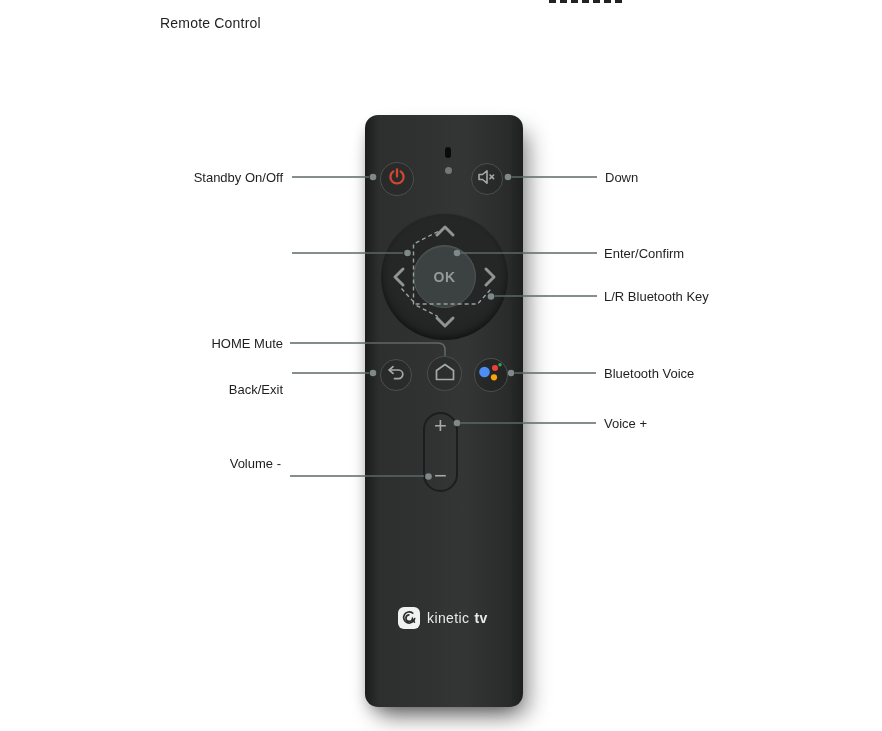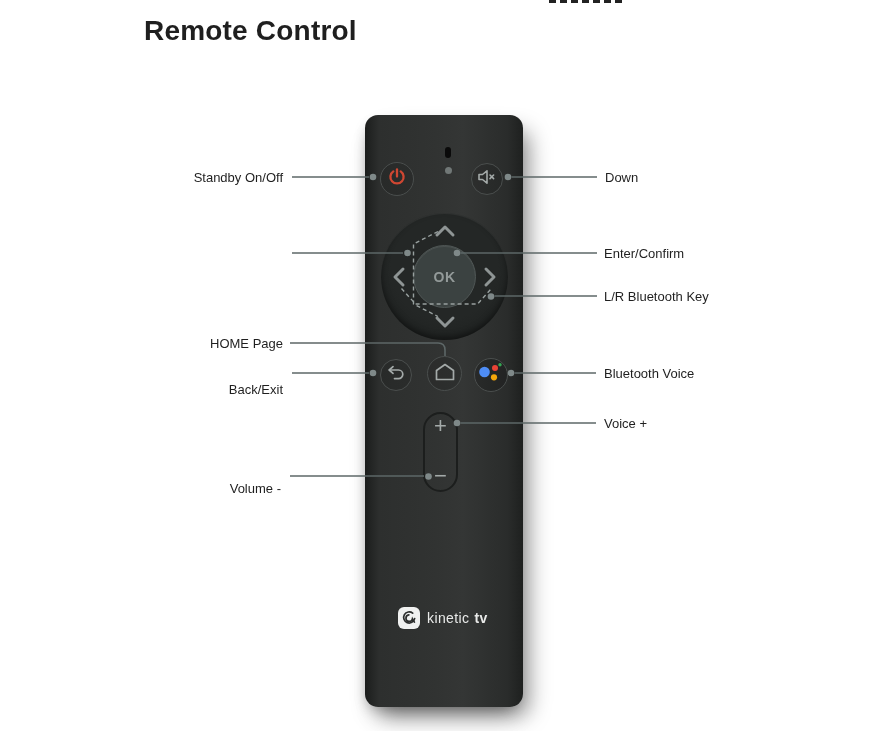--- a/index.html
+++ b/index.html
@@ -16,23 +16,23 @@
 
   
   .cropped-fragment {
     position: absolute;
     left: 549px; top: 0; width: 74px; height: 3px;
     background: repeating-linear-gradient(90deg, #222 0 7px, transparent 7px 11px);
   }
 
   .title {
     position: absolute;
-    left: 144px; top: 15px;
-    font-size: 28px;
-    font-weight: bold;
+    left: 160px; top: 15px;
+    font-size: 14px;
+    font-weight: normal;
     color: var(--color-label-text);
     letter-spacing: 0.2px;
   }
 
   
   .remote {
     position: absolute;
     left: 365px; top: 115px;
     width: 158px; height: 592px;
     border-radius: 13px;
@@ -154,21 +154,21 @@
     line-height: 19px;
     white-space: nowrap;
   }
   .lbl-left  { text-align: right; }
   .lbl-updown { width: 100px; white-space: normal; text-align: center; }
 
   .lbl-standby { right: 599px; top: 168px; }
   .lbl-updown  { right: 597px; top: 235px; }
   .lbl-home    { right: 599px; top: 334px; }
   .lbl-back    { right: 599px; top: 380px; }
-  .lbl-volminus{ right: 601px; top: 479px; }
+  .lbl-volminus{ right: 601px; top: 454px; }
 
   .lbl-mute    { left: 605px; top: 168px; }
   .lbl-enter   { left: 604px; top: 244px; }
   .lbl-lr      { left: 604px; top: 287px; }
   .lbl-bt      { left: 604px; top: 364px; }
   .lbl-volplus { left: 604px; top: 414px; }
 </style>
 </head>
 <body>
 
@@ -305,21 +305,21 @@
     <path class="callout-line" d="M494.5 296 H597"></path>
 
     <circle class="callout-dot" cx="511" cy="373" r="3.3"></circle>
     <path class="callout-line" d="M514.5 373 H596"></path>
 
     <circle class="callout-dot" cx="457" cy="423" r="3.3"></circle>
     <path class="callout-line" d="M460.5 423 H596"></path>
   </svg>
 
   <div class="lbl lbl-left lbl-standby">Standby On/Off</div>
-  <div class="lbl lbl-left lbl-home">HOME Page</div>
+  <div class="lbl lbl-left lbl-home">HOME Mute</div>
   <div class="lbl lbl-left lbl-back">Back/Exit</div>
   <div class="lbl lbl-left lbl-volminus">Volume -</div>
 
   <div class="lbl lbl-mute">Down</div>
   <div class="lbl lbl-enter">Enter/Confirm</div>
   <div class="lbl lbl-lr">L/R Bluetooth Key</div>
   <div class="lbl lbl-bt">Bluetooth Voice</div>
   <div class="lbl lbl-volplus">Voice +</div>
 
 </div>

